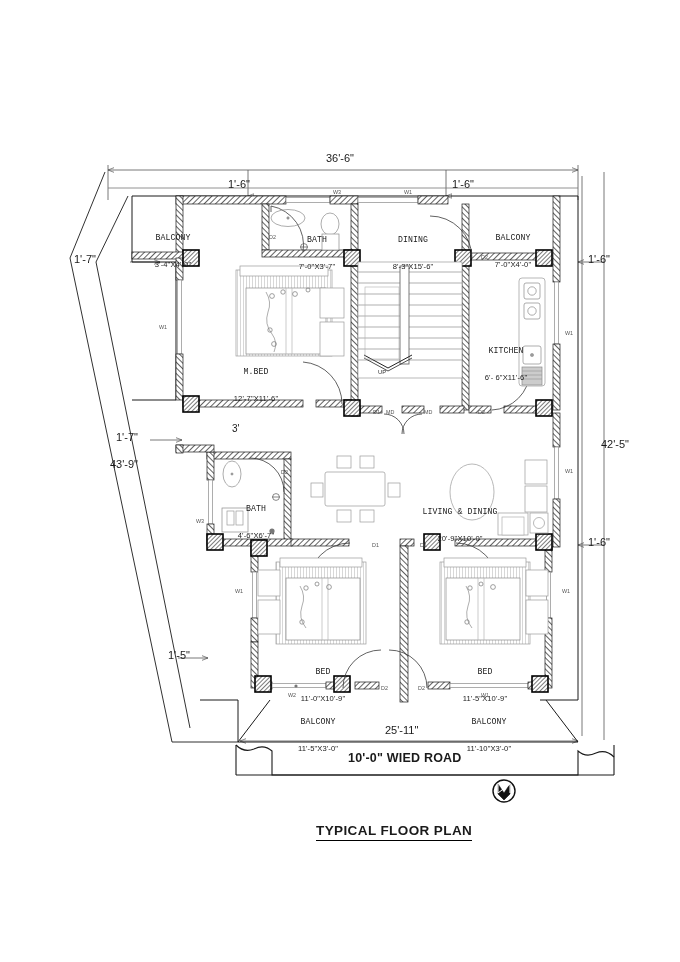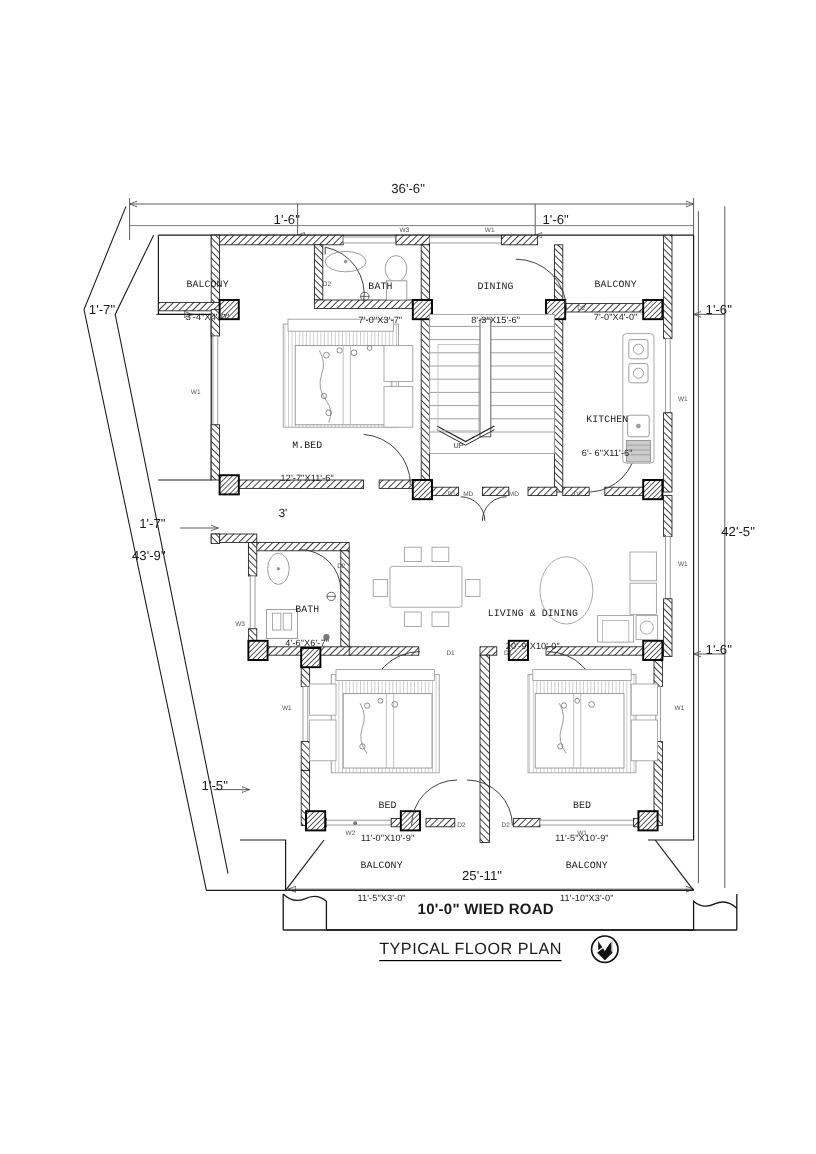--- a/index.html
+++ b/index.html
@@ -8,22 +8,22 @@
        font-family:"Liberation Sans",sans-serif;color:#111;}
   #plan{position:absolute;left:0;top:0;width:680px;height:962px;}
   .lbl{position:absolute;white-space:pre;line-height:1.15;color:#1a1a1a;}
   .room{text-align:center;font-size:8.2px;letter-spacing:.1px;}
   .room b{display:block;font-weight:400;font-size:8.2px;font-family:Liberation Mono, monospace;}
   .room .dim{display:block;font-size:7.6px;}
   .tag{font-size:5.4px;color:#555;}
   .dimtxt{font-size:11px;color:#1a1a1a;font-family:"Liberation Sans",sans-serif;}
   .dimtxt.sm{font-size:10px;}
   .up{font-size:6px;color:#333;}
-  .title{font-size:13.5px;font-weight:normal;letter-spacing:.4px;
-         border-bottom:1.6px solid #000;padding-bottom:1px;}
+  .title{font-size:13.5px;font-weight:bold;letter-spacing:.4px;
+         border-bottom:1.6px solid #000;padding-bottom:1px;margin-top:40px;}
   .road{font-size:12.5px;font-weight:bold;letter-spacing:.2px;}
 </style>
 </head>
 <body>
 
 <svg id="plan" viewBox="0 0 680 962">
   <defs>
     <pattern id="hatch" width="4" height="4" patternTransform="rotate(45)" patternUnits="userSpaceOnUse">
       <rect width="4" height="4" fill="#ffffff"></rect>
       <line x1="0" y1="0" x2="0" y2="4" stroke="#3a3a3a" stroke-width="1.6"></line>
@@ -385,21 +385,21 @@
 <div class="lbl room" style="left:469px;top:327px;width:74px;">
   <b>KITCHEN</b>
   <span class="dim">6'- 6"X11'-6"</span>
 </div>
 
 <div class="lbl room" style="left:222px;top:485px;width:68px;">
   <b>BATH</b>
   <span class="dim">4'-6"X6'-7"</span>
 </div>
 
-<div class="lbl room" style="left:390px;top:488px;width:108px;text-align:center;">
+<div class="lbl room" style="left:406px;top:488px;width:108px;text-align:center;">
   <b>LIVING &amp; DINING</b>
   <span class="dim">20'-9"X10'-0"</span>
 </div>
 
 <div class="lbl room" style="left:283px;top:648px;width:80px;">
   <b>BED</b>
   <span class="dim">11'-0"X10'-9"</span>
 </div>
 
 <div class="lbl room" style="left:445px;top:648px;width:80px;">

